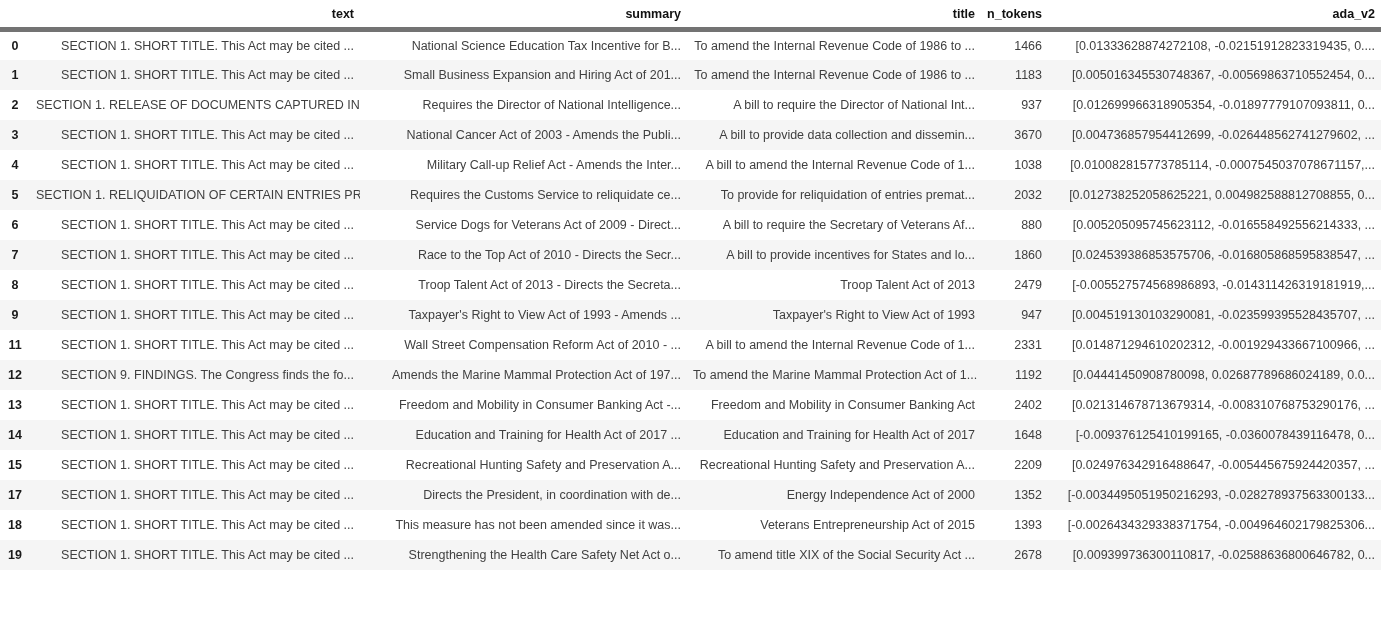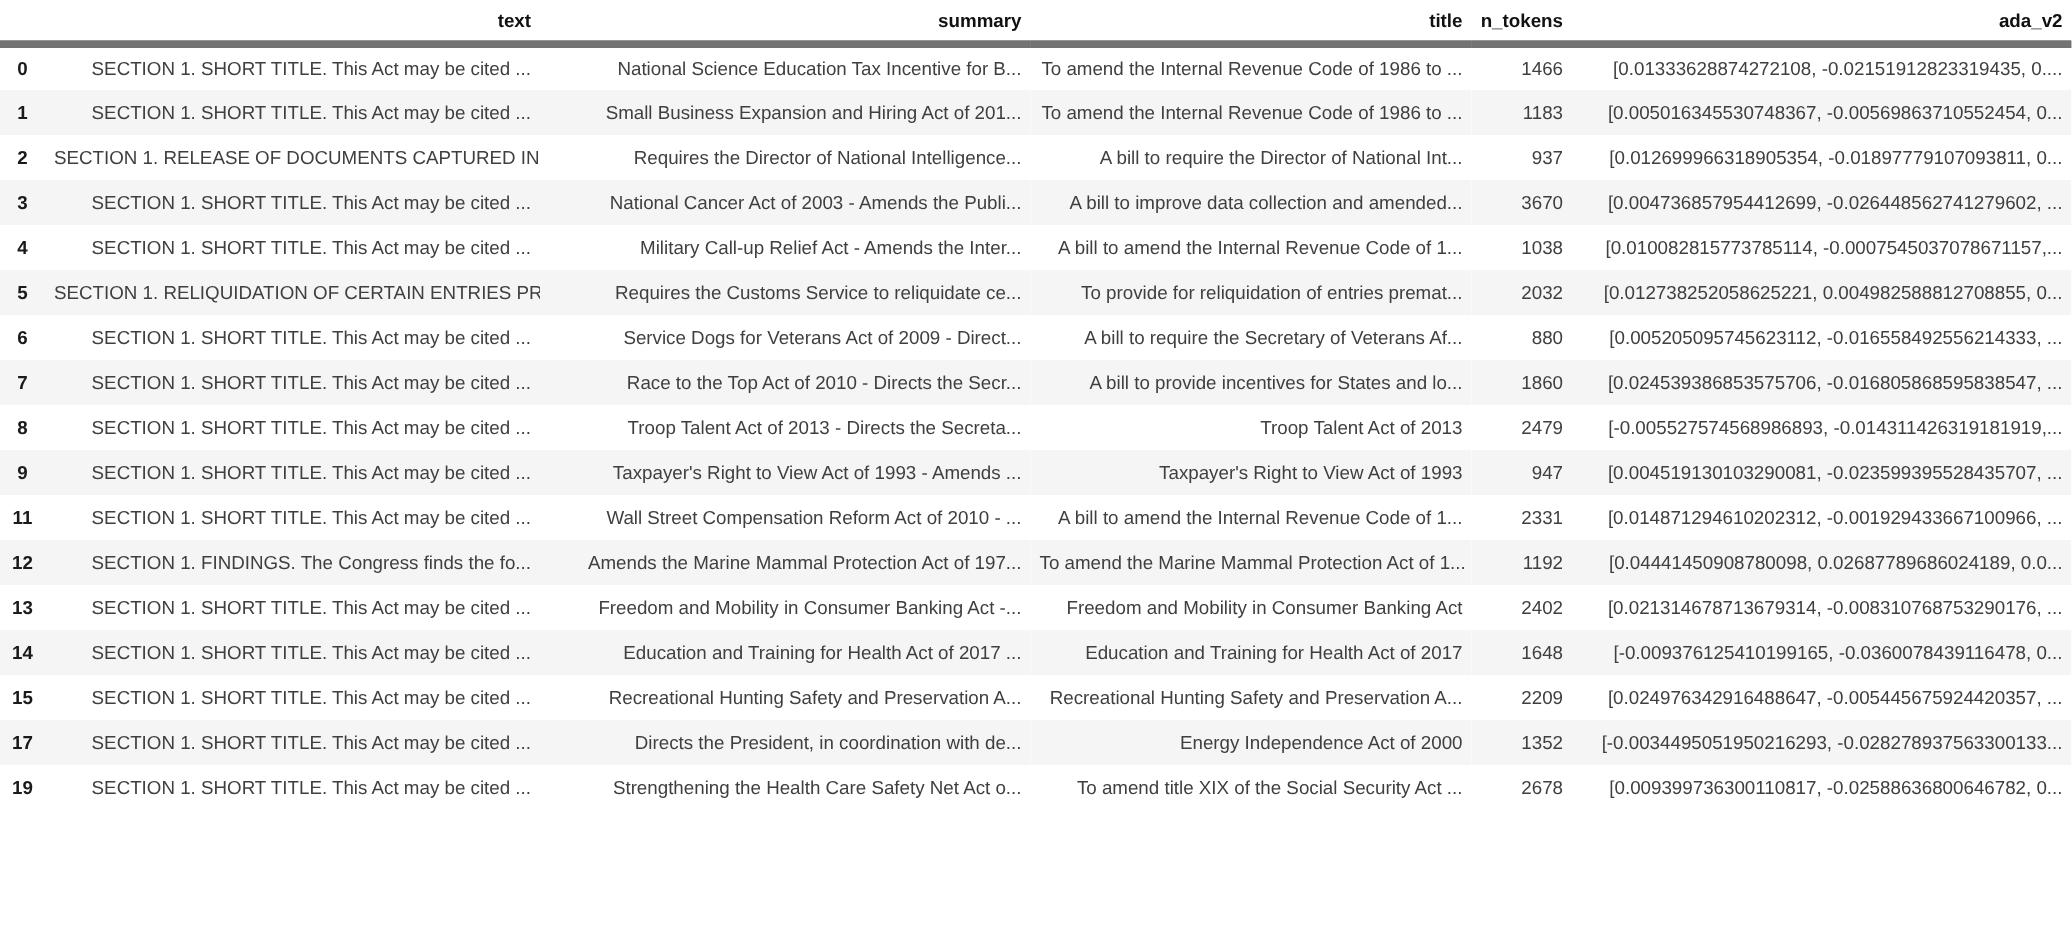--- a/index.html
+++ b/index.html
@@ -102,21 +102,21 @@
         <td>SECTION 1. RELEASE OF DOCUMENTS CAPTURED IN IR...</td>
         <td>Requires the Director of National Intelligence...</td>
         <td>A bill to require the Director of National Int...</td>
         <td>937</td>
         <td>[0.012699966318905354, -0.01897779107093811, 0...</td>
       </tr>
       <tr>
         <th>3</th>
         <td>SECTION 1. SHORT TITLE. This Act may be cited ...</td>
         <td>National Cancer Act of 2003 - Amends the Publi...</td>
-        <td>A bill to improve data collection and amended...</td>
+        <td>A bill to provide data collection and dissemin...</td>
         <td>3670</td>
         <td>[0.004736857954412699, -0.026448562741279602, ...</td>
       </tr>
       <tr>
         <th>4</th>
         <td>SECTION 1. SHORT TITLE. This Act may be cited ...</td>
         <td>Military Call-up Relief Act - Amends the Inter...</td>
         <td>A bill to amend the Internal Revenue Code of 1...</td>
         <td>1038</td>
         <td>[0.010082815773785114, -0.0007545037078671157,...</td>
@@ -164,21 +164,21 @@
       <tr>
         <th>11</th>
         <td>SECTION 1. SHORT TITLE. This Act may be cited ...</td>
         <td>Wall Street Compensation Reform Act of 2010 - ...</td>
         <td>A bill to amend the Internal Revenue Code of 1...</td>
         <td>2331</td>
         <td>[0.014871294610202312, -0.001929433667100966, ...</td>
       </tr>
       <tr>
         <th>12</th>
-        <td>SECTION 1. FINDINGS. The Congress finds the fo...</td>
+        <td>SECTION 9. FINDINGS. The Congress finds the fo...</td>
         <td>Amends the Marine Mammal Protection Act of 197...</td>
         <td>To amend the Marine Mammal Protection Act of 1...</td>
         <td>1192</td>
         <td>[0.04441450908780098, 0.02687789686024189, 0.0...</td>
       </tr>
       <tr>
         <th>13</th>
         <td>SECTION 1. SHORT TITLE. This Act may be cited ...</td>
         <td>Freedom and Mobility in Consumer Banking Act -...</td>
         <td>Freedom and Mobility in Consumer Banking Act</td>
@@ -203,20 +203,28 @@
       </tr>
       <tr>
         <th>17</th>
         <td>SECTION 1. SHORT TITLE. This Act may be cited ...</td>
         <td>Directs the President, in coordination with de...</td>
         <td>Energy Independence Act of 2000</td>
         <td>1352</td>
         <td>[-0.0034495051950216293, -0.028278937563300133...</td>
       </tr>
       <tr>
+        <th>18</th>
+        <td>SECTION 1. SHORT TITLE. This Act may be cited ...</td>
+        <td>This measure has not been amended since it was...</td>
+        <td>Veterans Entrepreneurship Act of 2015</td>
+        <td>1393</td>
+        <td>[-0.0026434329338371754, -0.004964602179825306...</td>
+      </tr>
+      <tr>
         <th>19</th>
         <td>SECTION 1. SHORT TITLE. This Act may be cited ...</td>
         <td>Strengthening the Health Care Safety Net Act o...</td>
         <td>To amend title XIX of the Social Security Act ...</td>
         <td>2678</td>
         <td>[0.009399736300110817, -0.02588636800646782, 0...</td>
       </tr>
     </tbody>
 </table>
 

